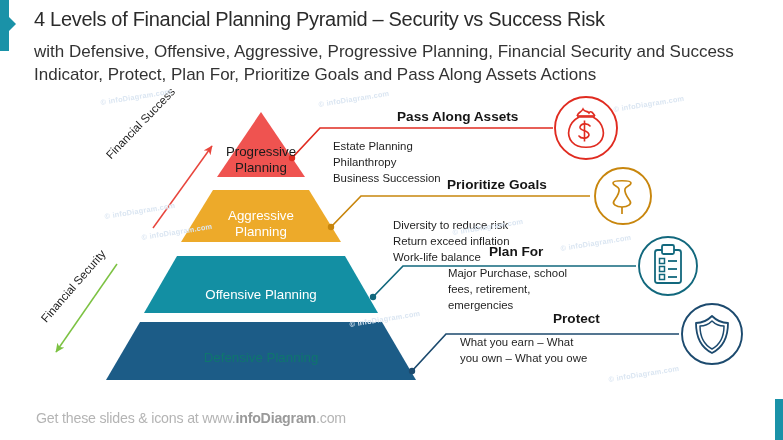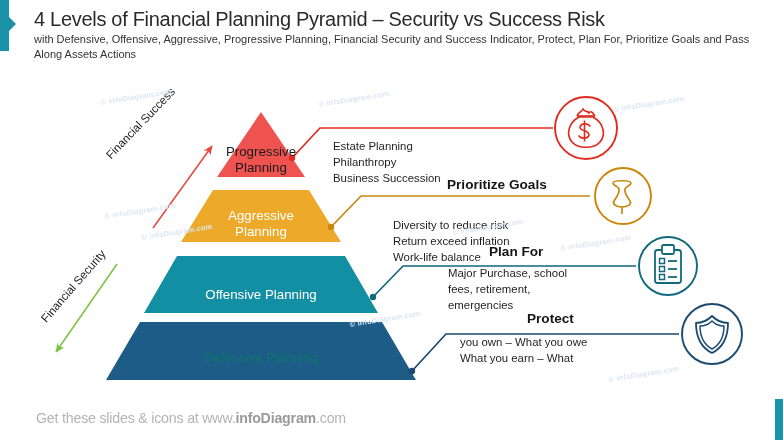--- a/index.html
+++ b/index.html
@@ -52,22 +52,22 @@
   }
   .page-title {
     font-size: 20px;
     font-weight: 400;
     color: #2b2b2b;
     letter-spacing: -0.3px;
     line-height: 1.12;
     white-space: nowrap;
   }
   .page-subtitle {
-    margin-top: 2px;
-    font-size: 11px;
+    margin-top: 11px;
+    font-size: 17px;
     font-weight: 400;
     color: #333333;
     line-height: 1.35;
     max-width: 716px;
   }
 
   
   .stage {
     position: absolute;
     left: 0; top: 0;
@@ -145,21 +145,21 @@
 
   .t-pass   { left: 397px; top: 109px; }
   .b-pass   { left: 333px; top: 138px; width: 180px; }
 
   .t-goals  { left: 447px; top: 177px; }
   .b-goals  { left: 393px; top: 205px; width: 190px; margin-top: 12px; }
 
   .t-plan   { left: 489px; top: 244px; }
   .b-plan   { left: 417px; top: 265px; width: 155px; margin-left: 31px; }
 
-  .t-protect{ left: 527px; top: 311px; }
+  .t-protect{ left: 553px; top: 311px; }
   .b-protect{ left: 460px; top: 334px; width: 165px; }
 
   
   .wm {
     position: absolute;
     font-size: 7.4px;
     color: #dbe6f2;
     white-space: nowrap;
     font-weight: 600;
     transform-origin: left top;
@@ -292,20 +292,21 @@
     <div>Planning</div>
   </div>
 
   <div class="lvl-label lvl-offensive">Offensive Planning</div>
 
   <div class="lvl-label lvl-defensive">Defensive Planning</div>
 
   <div class="axis-caption axis-success">Financial Success</div>
   <div class="axis-caption axis-security">Financial Security</div>
 
+  <div class="callout-title t-pass">Pass Along Assets</div>
   <div class="callout-body b-pass">
     <div>Estate Planning</div>
     <div>Philanthropy</div>
     <div>Business Succession</div>
   </div>
 
   <div class="callout-title t-goals">Prioritize Goals</div>
   <div class="callout-body b-goals">
     <div>Diversity to reduce risk</div>
     <div>Return exceed inflation</div>
@@ -314,22 +315,22 @@
 
   <div class="callout-title t-plan">Plan For</div>
   <div class="callout-body b-plan">
     <div>Major Purchase, school</div>
     <div>fees, retirement,</div>
     <div>emergencies</div>
   </div>
 
   <div class="callout-title t-protect">Protect</div>
   <div class="callout-body b-protect">
+    <div>What you earn – What</div>
     <div>you own – What you owe</div>
-    <div>What you earn – What</div>
   </div>
 
   <div id="watermark-host">
       <div class="wm" style="left: 100px; top: 98px; transform: rotate(-9deg);">© infoDiagram.com</div>
       <div class="wm" style="left: 318px; top: 100px; transform: rotate(-9deg);">© infoDiagram.com</div>
       <div class="wm" style="left: 613px; top: 105px; transform: rotate(-9deg);">© infoDiagram.com</div>
       <div class="wm" style="left: 104px; top: 212px; transform: rotate(-9deg);">© infoDiagram.com</div>
       <div class="wm" style="left: 141px; top: 233px; transform: rotate(-9deg);">© infoDiagram.com</div>
       <div class="wm" style="left: 452px; top: 228px; transform: rotate(-9deg);">© infoDiagram.com</div>
       <div class="wm" style="left: 560px; top: 244px; transform: rotate(-9deg);">© infoDiagram.com</div>

